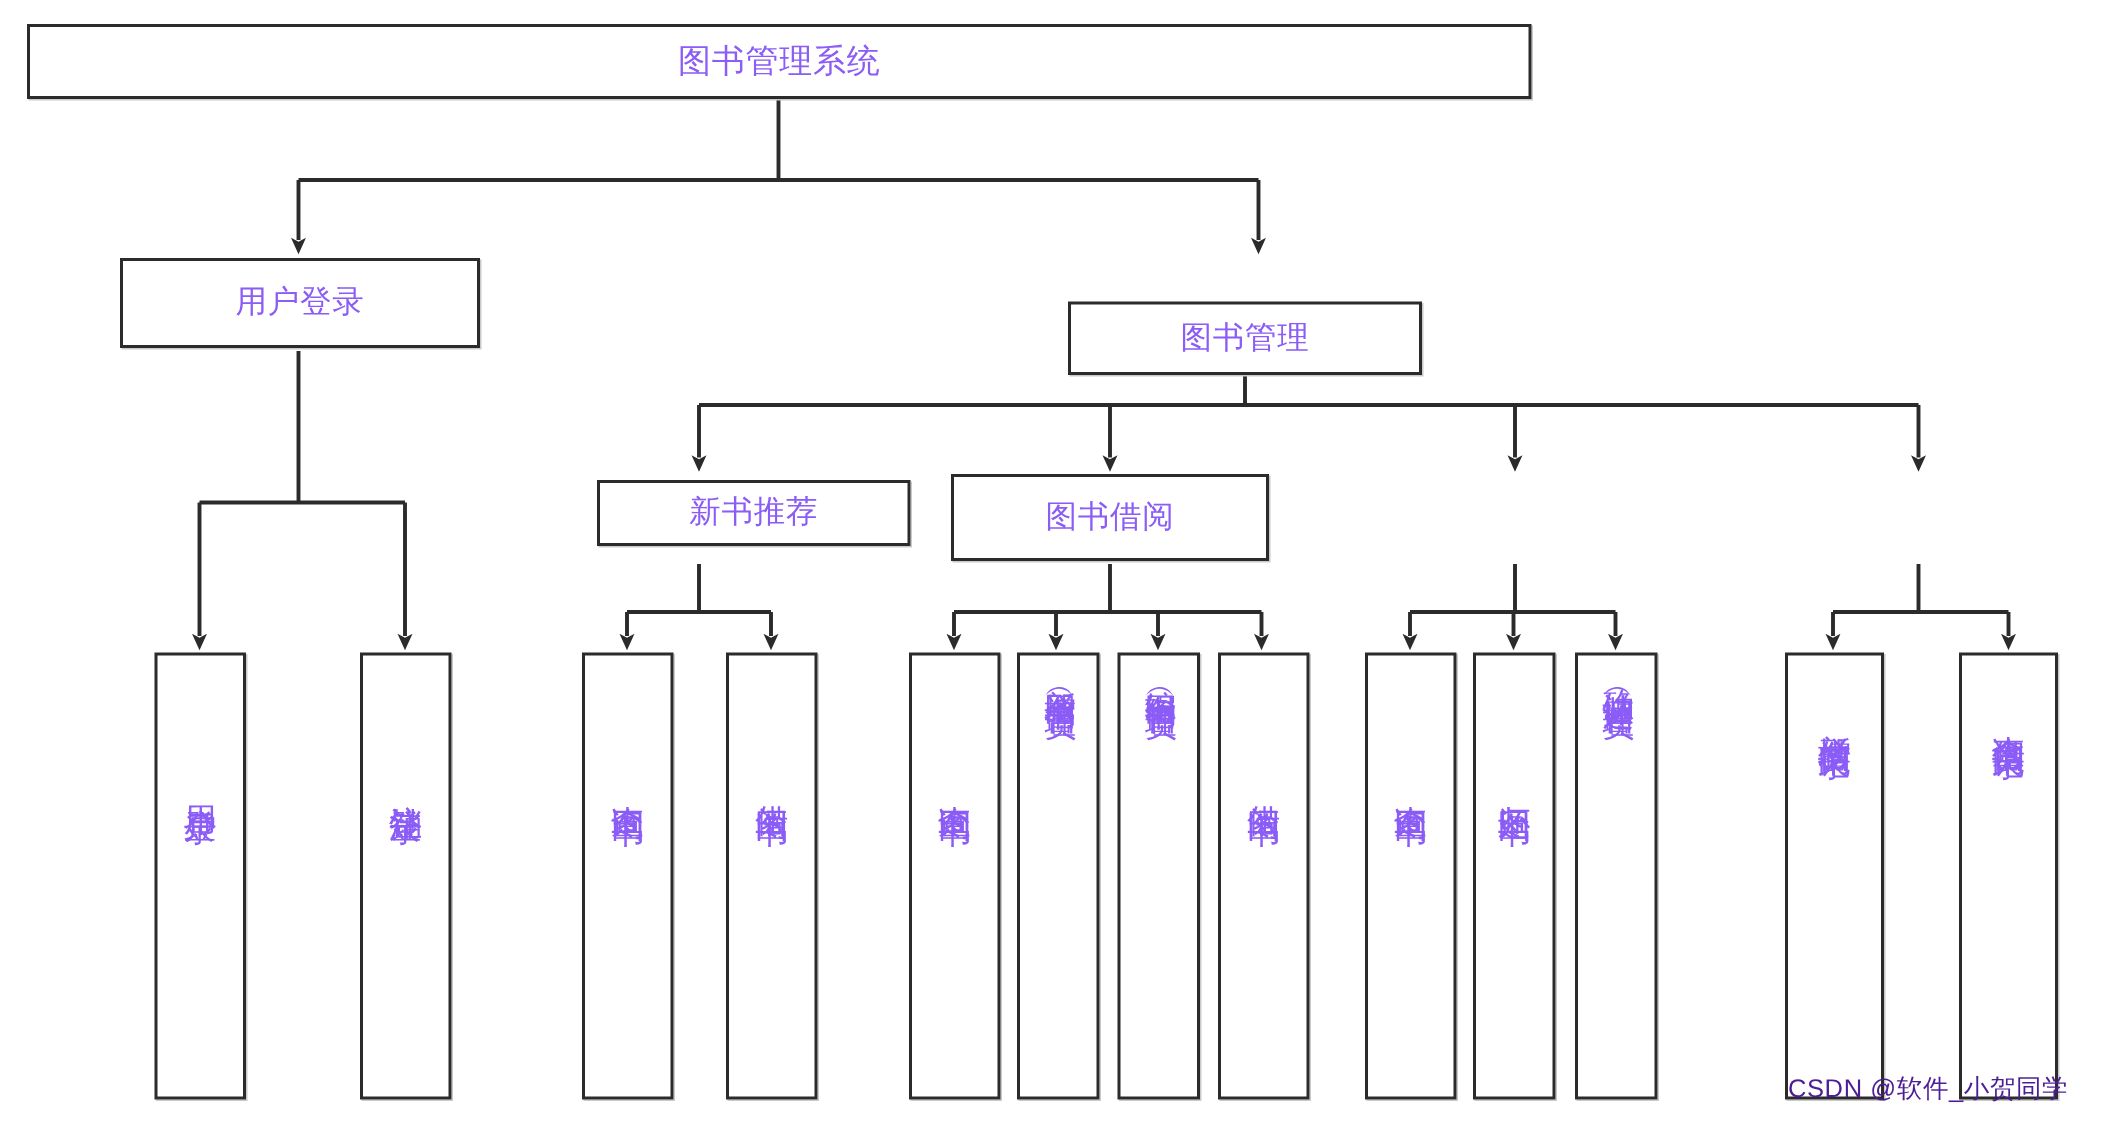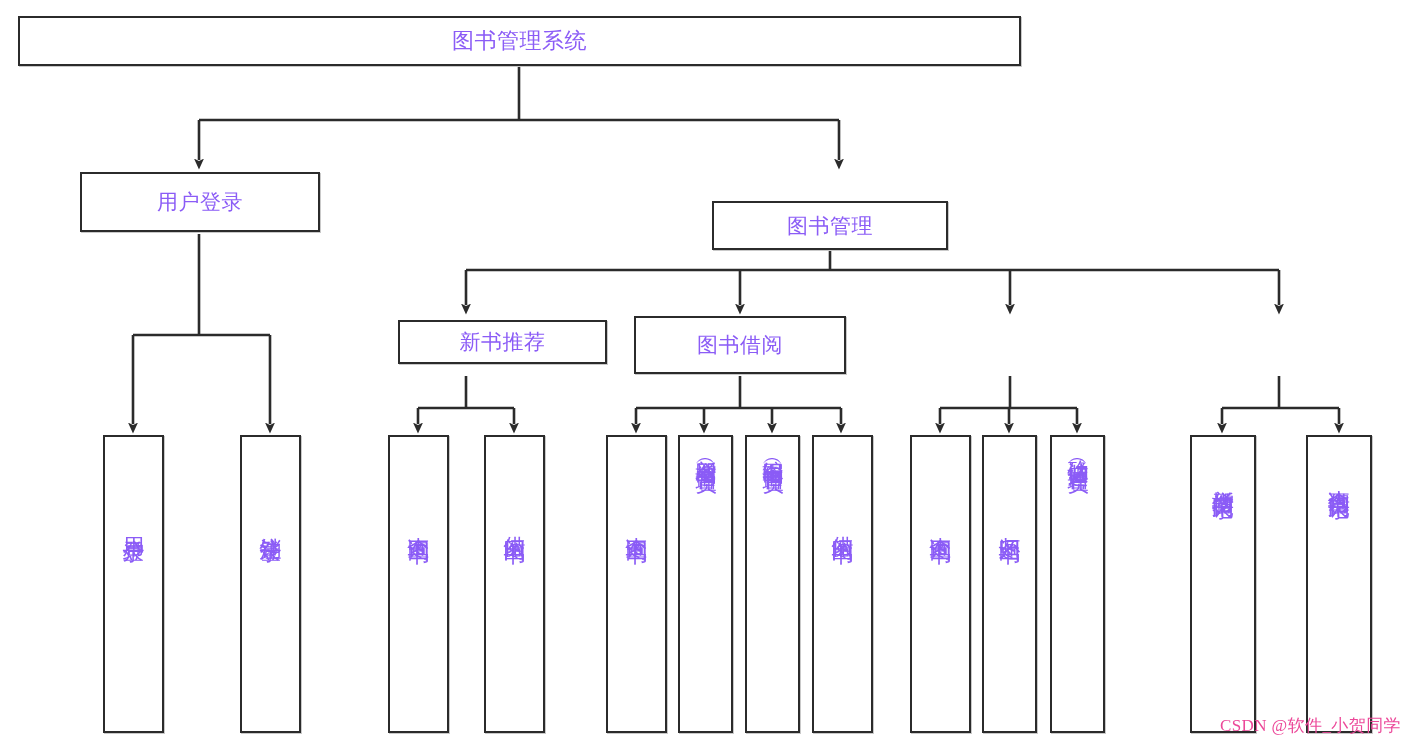--- a/index.html
+++ b/index.html
@@ -55,25 +55,24 @@
     text-orientation:upright;
     font-size:22px;
     line-height:1.18;
     letter-spacing:2px;
   }
   .node.v.tall .label{font-size:21px;}
   #watermark{
     position:absolute;
     left:1192px;top:714px;
     font-size:17px;
-    color:#ec4899;
+    color:#4c1d95;
     letter-spacing:0.4px;
     white-space:nowrap;
-    font-family:Liberation Serif, serif;
-    padding-left:28px;
+    font-family:Liberation Sans, sans-serif;
   }
 </style>
 </head>
 <body>
 
 <div id="diagram-root">
 
   <svg id="edges" viewBox="0 0 1405 747" width="1405" height="747" xmlns="http://www.w3.org/2000/svg">
     <defs>
       <marker id="arrow" markerWidth="12" markerHeight="12" refX="1.5" refY="5" orient="auto" markerUnits="userSpaceOnUse">

